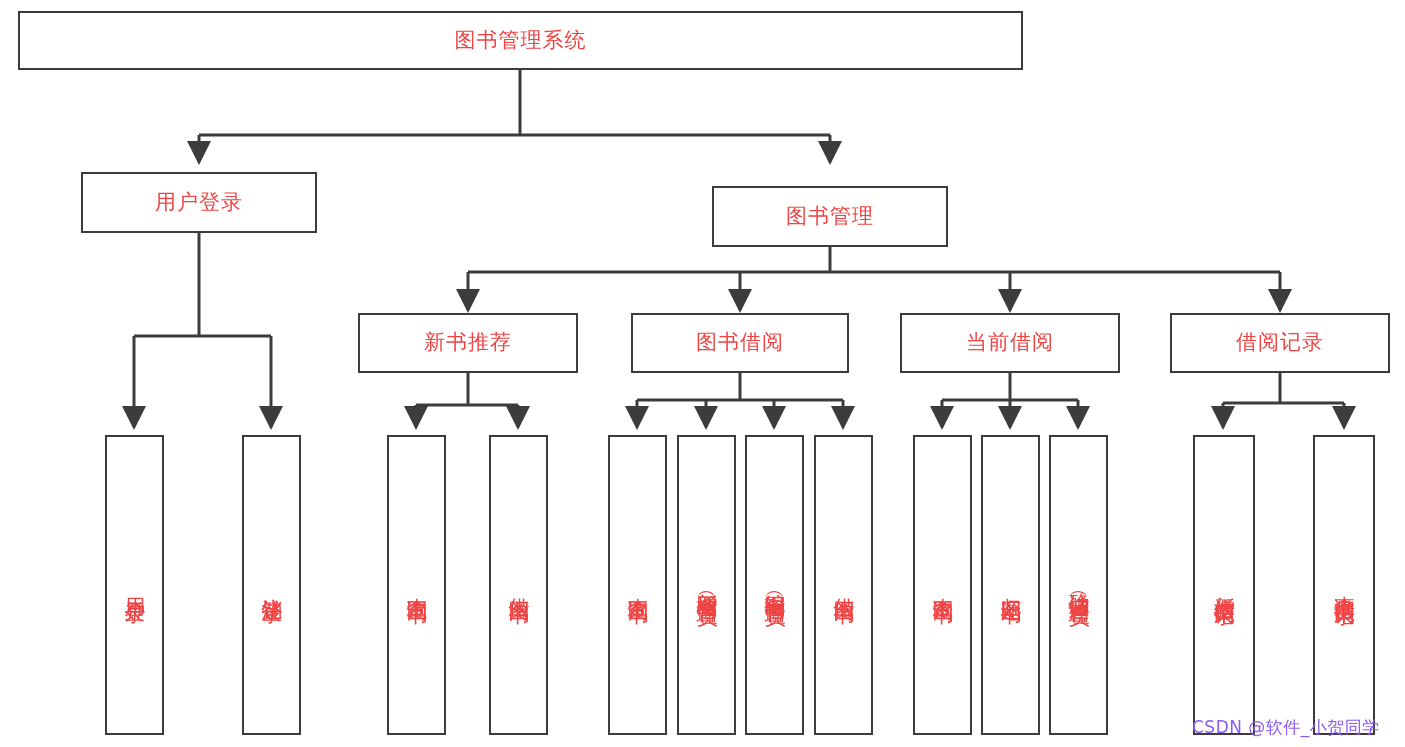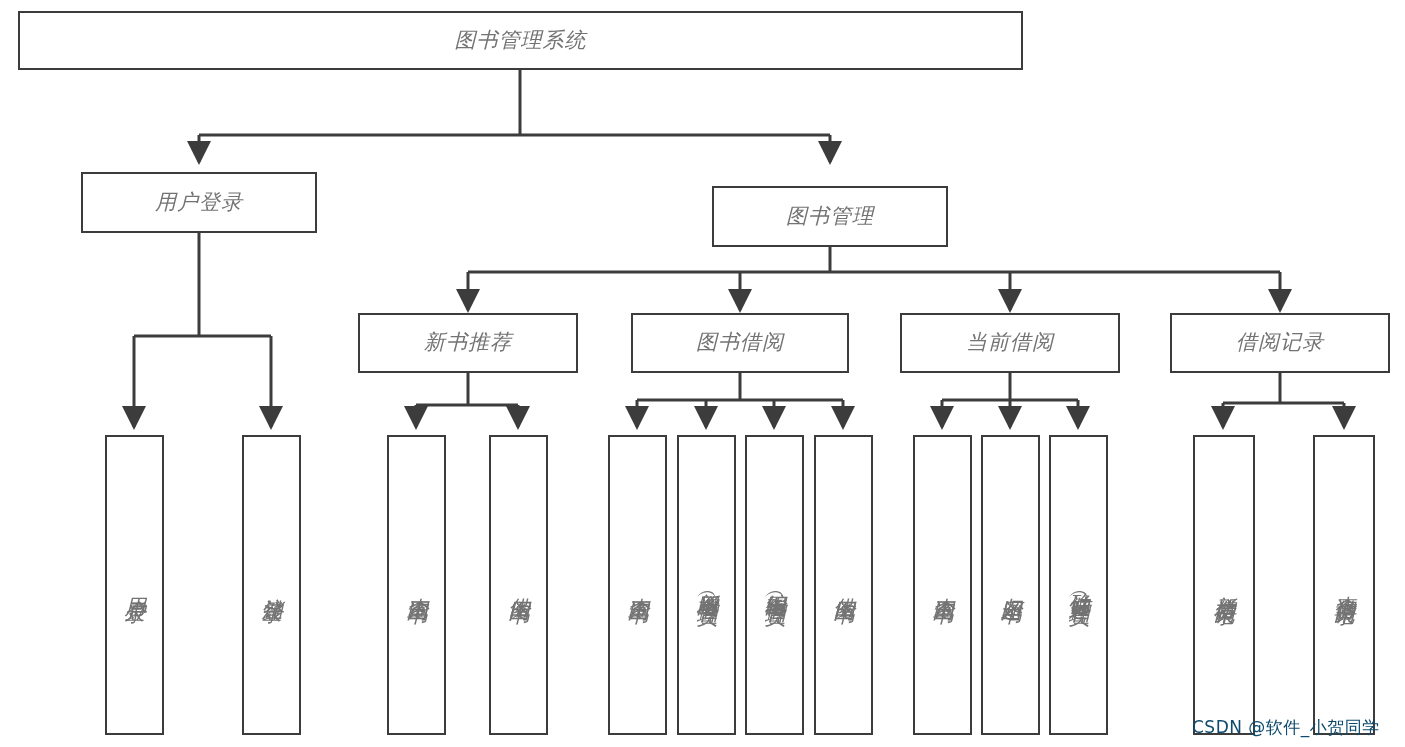--- a/index.html
+++ b/index.html
@@ -27,23 +27,22 @@
     pointer-events: none;
   }
   .node {
     position: absolute;
     box-sizing: border-box;
     background: #ffffff;
     border: 2.5px solid #3c3c3c;
     display: flex;
     align-items: center;
     justify-content: center;
-    color: #737373;
+    color: #ef4444;
     z-index: 2;
-    font-style: italic;
   }
   .node.h {
     font-size: 21px;
     line-height: 1.2;
     letter-spacing: 1px;
   }
   .node.v {
     font-size: 21px;
     line-height: 1.28;
     letter-spacing: 2px;
@@ -51,21 +50,21 @@
     text-orientation: upright;
     padding: 6px 0;
   }
   .node.v .vtext {
     writing-mode: vertical-rl;
     text-orientation: upright;
     white-space: nowrap;
   }
   .watermark {
     position: absolute;
-    color: #0c4a6e;
+    color: #8b5cf6;
     font-size: 17px;
     letter-spacing: 0.5px;
     white-space: nowrap;
     z-index: 3;
     user-select: none;
   }
 </style>
 </head>
 <body>
 

